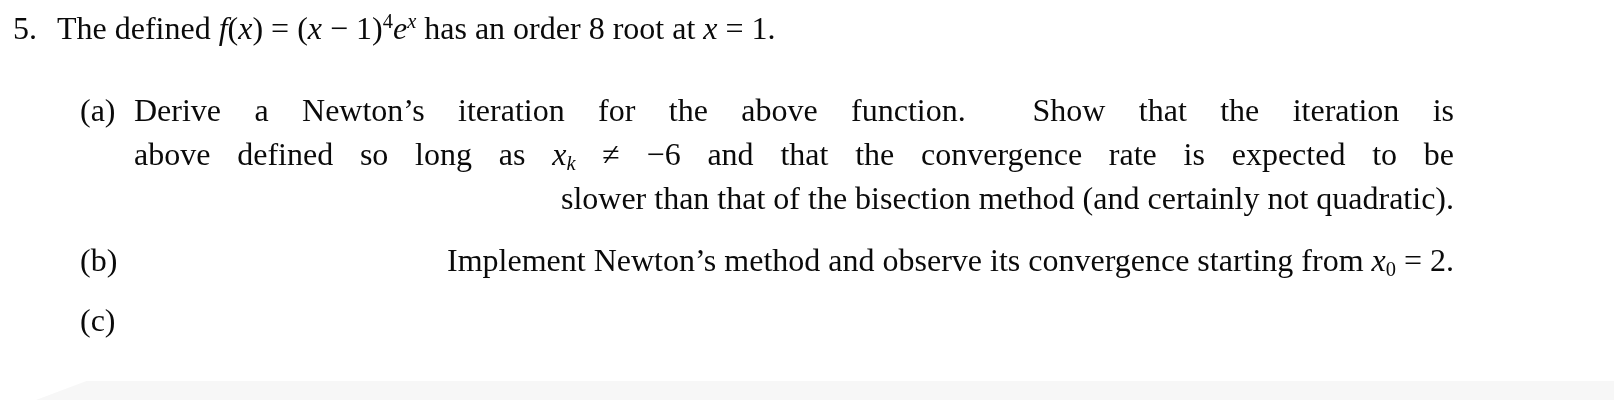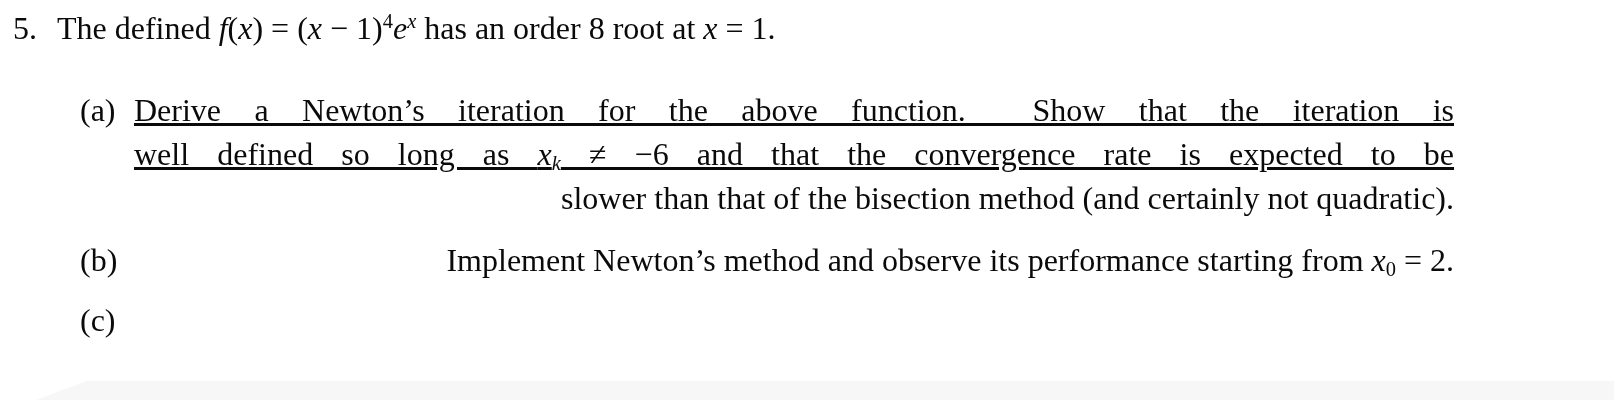--- a/index.html
+++ b/index.html
@@ -21,21 +21,20 @@
   .line {
     line-height: 44px;
     white-space: nowrap;
   }
   .jline {
     line-height: 44px;
     text-align: justify;
     text-align-last: justify;
     text-justify: inter-word;
     white-space: normal;
-    text-decoration: underline;
   }
   .lastline {
     line-height: 44px;
     text-align: right;
     white-space: nowrap;
   }
   .mi { font-style: italic; }
   .msup {
     font-size: 64%;
     vertical-align: 0.55em;
@@ -59,23 +58,23 @@
 </head>
 <body>
 
 <div class="page" style="background: rgb(255, 255, 255); color: rgb(10, 10, 10);">
 
   <div class="abs line" style="left:13px; top:6px;">5.</div>
   <div class="abs line" style="left:57px; top:6px;"><span>The defined </span><span class="mi">f</span><span>(</span><span class="mi">x</span><span>) = (</span><span class="mi">x</span><span> − 1)</span><span class="msup">4</span><span class="mi">e</span><span class="msup mi">x</span><span> has an order 8 root at </span><span class="mi">x</span><span> = 1.</span></div>
 
   <div class="abs line item-label" style="left:80px; top:88px;">(a)</div>
   <div class="abs jline" style="left:134px; top:88px; width:1320px;"><span>Derive a Newton’s iteration for the above function.&nbsp; Show that the iteration is</span></div>
-  <div class="abs jline" style="left:134px; top:132px; width:1320px;"><span>well defined so long as </span><span class="mi">x</span><span class="msub mi">k</span><span> ≠ −6 and that the convergence rate is expected to be</span></div>
+  <div class="abs jline" style="left:134px; top:132px; width:1320px;"><span>above defined so long as </span><span class="mi">x</span><span class="msub mi">k</span><span> ≠ −6 and that the convergence rate is expected to be</span></div>
   <div class="abs lastline" style="left:134px; top:176px; width:1320px;"><span>slower than that of the bisection method (and certainly not quadratic).</span></div>
 
   <div class="abs line item-label" style="left:80px; top:238px;">(b)</div>
-  <div class="abs lastline" style="left:134px; top:238px; width:1320px;"><span>Implement Newton’s method and observe its performance starting from </span><span class="mi">x</span><span class="msub">0</span><span> = 2.</span></div>
+  <div class="abs lastline" style="left:134px; top:238px; width:1320px;"><span>Implement Newton’s method and observe its convergence starting from </span><span class="mi">x</span><span class="msub">0</span><span> = 2.</span></div>
 
   <div class="abs line item-label" style="left:80px; top:298px;">(c)</div>
 
   <div class="edge-band" style="background: rgb(247, 247, 247);"></div>
 
 </div>
 
 </body></html>

